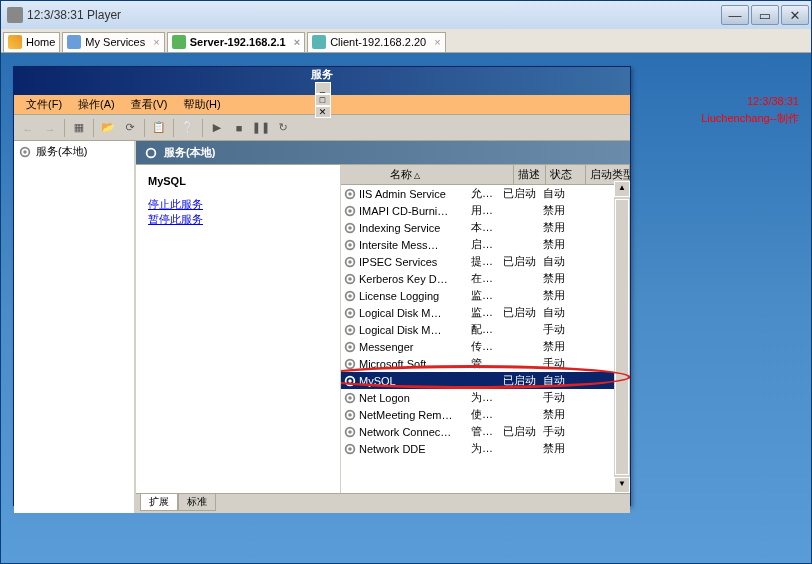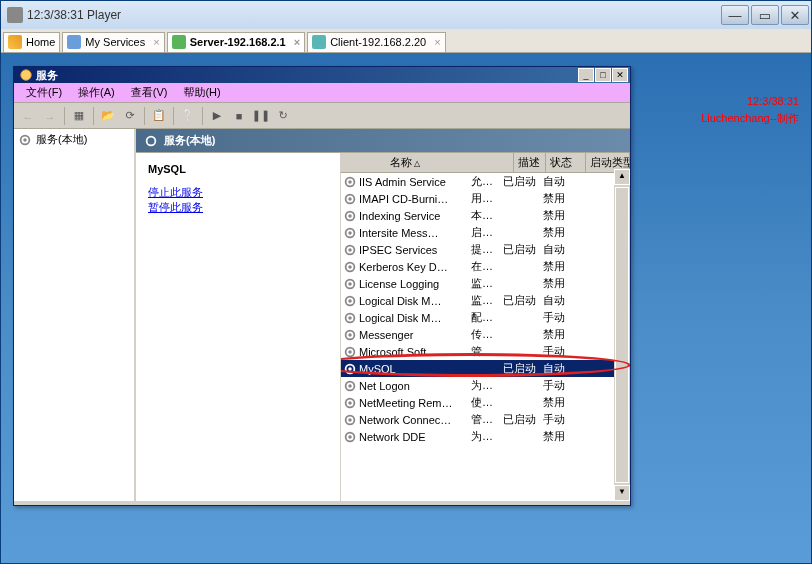--- a/index.html
+++ b/index.html
@@ -26,26 +26,26 @@
 .client-icon { background: #5ab5b5; border-radius: 2px; }
 
 
 .watermark { position: absolute; top: 40px; right: 12px; color: red; font-family: "Courier New", monospace; font-size: 14px; text-align: right; line-height: 1.2; z-index: 5; }
 
 
 .desktop { position: relative; width: 100%; height: calc(100% - 52px); background: linear-gradient(to bottom, #2b6fb3 0%, #4a8cc7 50%, #5a9cd7 100%); }
 
 
 .svc-window { position: absolute; left: 12px; top: 13px; width: 618px; height: 440px; background: #d4d0c8; border: 1px solid #0a246a; box-shadow: 2px 2px 4px rgba(0,0,0,0.3); }
-.svc-titlebar { background: linear-gradient(to right, #0a246a, #3a6ea5); height: 16px; display: flex; align-items: center; padding: 0 2px; color: #fff; }
+.svc-titlebar { background: linear-gradient(to right, #0a246a, #3a6ea5); height: 28px; display: flex; align-items: center; padding: 0 2px; color: #fff; flex-direction: column; }
 .svc-title-icon { width: 14px; height: 14px; margin: 0 3px; }
 .svc-title-text { flex: 1; font-weight: bold; font-size: 11px; }
 .svc-ctrl-btn { width: 16px; height: 14px; background: #d4d0c8; border: 1px solid #fff; margin-left: 1px; display: flex; align-items: center; justify-content: center; font-size: 9px; color: #000; cursor: pointer; }
 
-.svc-menubar { height: 20px; background: #f0abfc; display: flex; align-items: center; padding: 0 4px; border-bottom: 1px solid #aca899; }
+.svc-menubar { height: 20px; background: #fdba74; display: flex; align-items: center; padding: 0 4px; border-bottom: 1px solid #aca899; }
 .menu-item { padding: 2px 8px; cursor: pointer; }
 
 .svc-toolbar { height: 26px; background: #d4d0c8; display: flex; align-items: center; padding: 0 4px; border-bottom: 1px solid #aca899; gap: 2px; }
 .tb-btn { width: 20px; height: 20px; display: flex; align-items: center; justify-content: center; border: 1px solid transparent; cursor: pointer; color: #555; }
 .tb-btn.disabled { color: #aca899; }
 .tb-sep { width: 1px; height: 18px; background: #aca899; margin: 0 2px; }
 
 .svc-body { display: flex; height: calc(100% - 66px); }
 .svc-tree { width: 123px; background: #fff; border-right: 2px solid #d4d0c8; padding: 2px; }
 .tree-item { display: flex; align-items: center; gap: 4px; padding: 1px 2px; }
@@ -367,17 +367,21 @@
                   </div>
                 </div>
               <div class="scrollbar-v">
                 <div class="sb-btn">▲</div>
                 <div class="sb-thumb"></div>
                 <div class="sb-btn">▼</div>
               </div>
             </div>
           </div>
 
+          <div class="svc-tabs-bottom">
+            <div class="b-tab">扩展</div>
+            <div class="b-tab inactive">标准</div>
+          </div>
         </div>
       </div>
     </div>
   </div>
 </div>
 
 </body></html>

